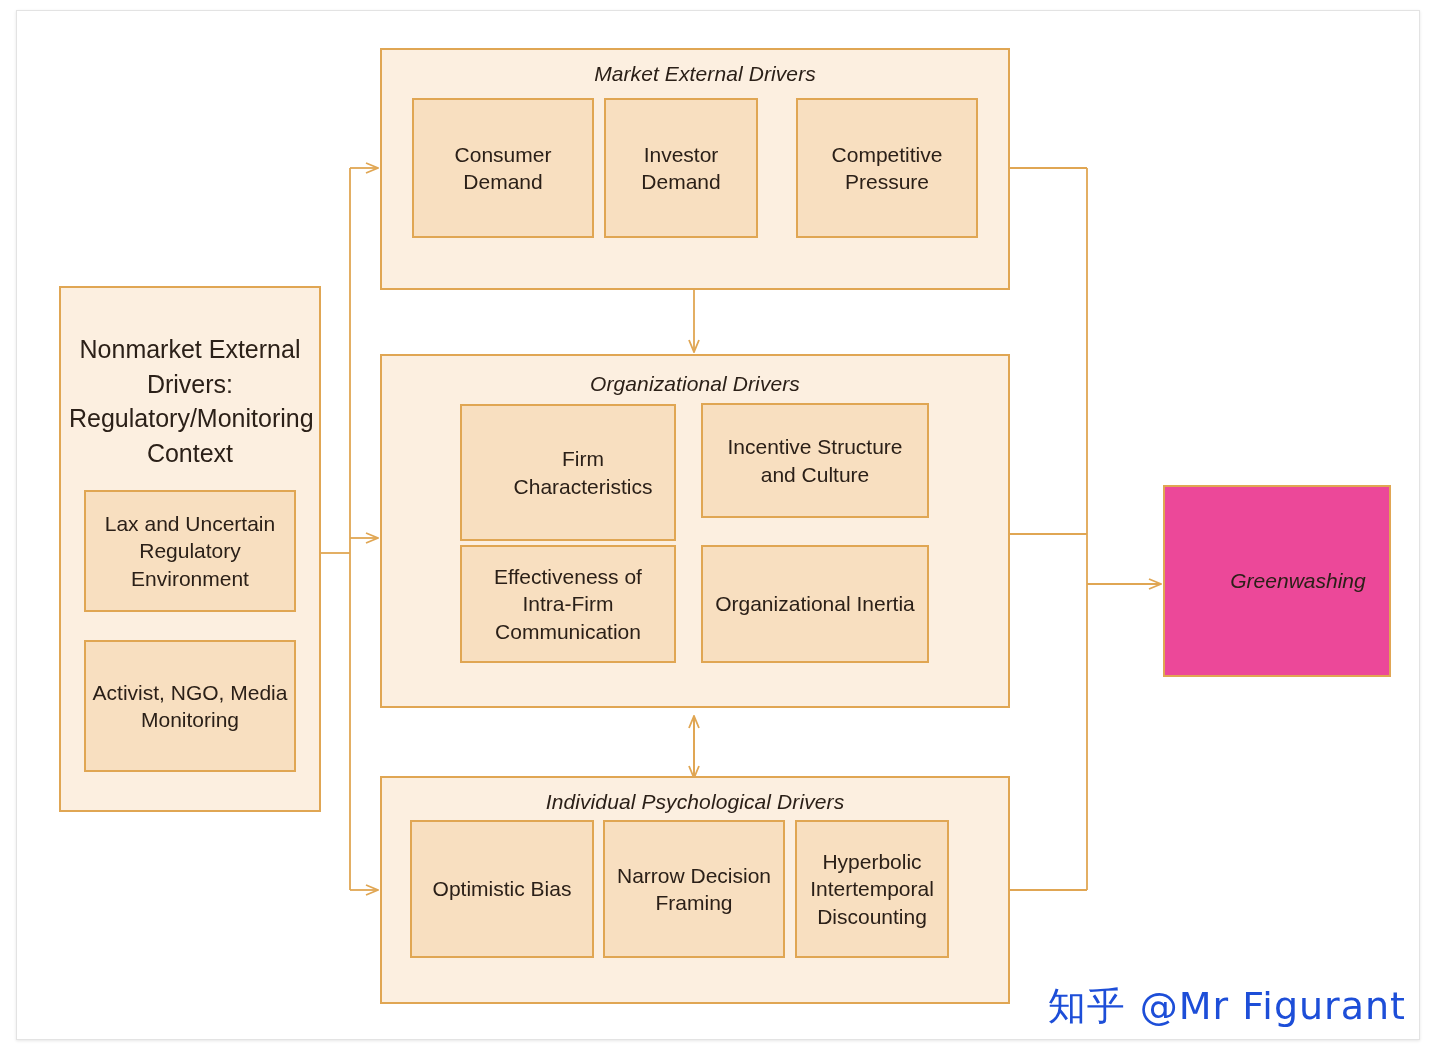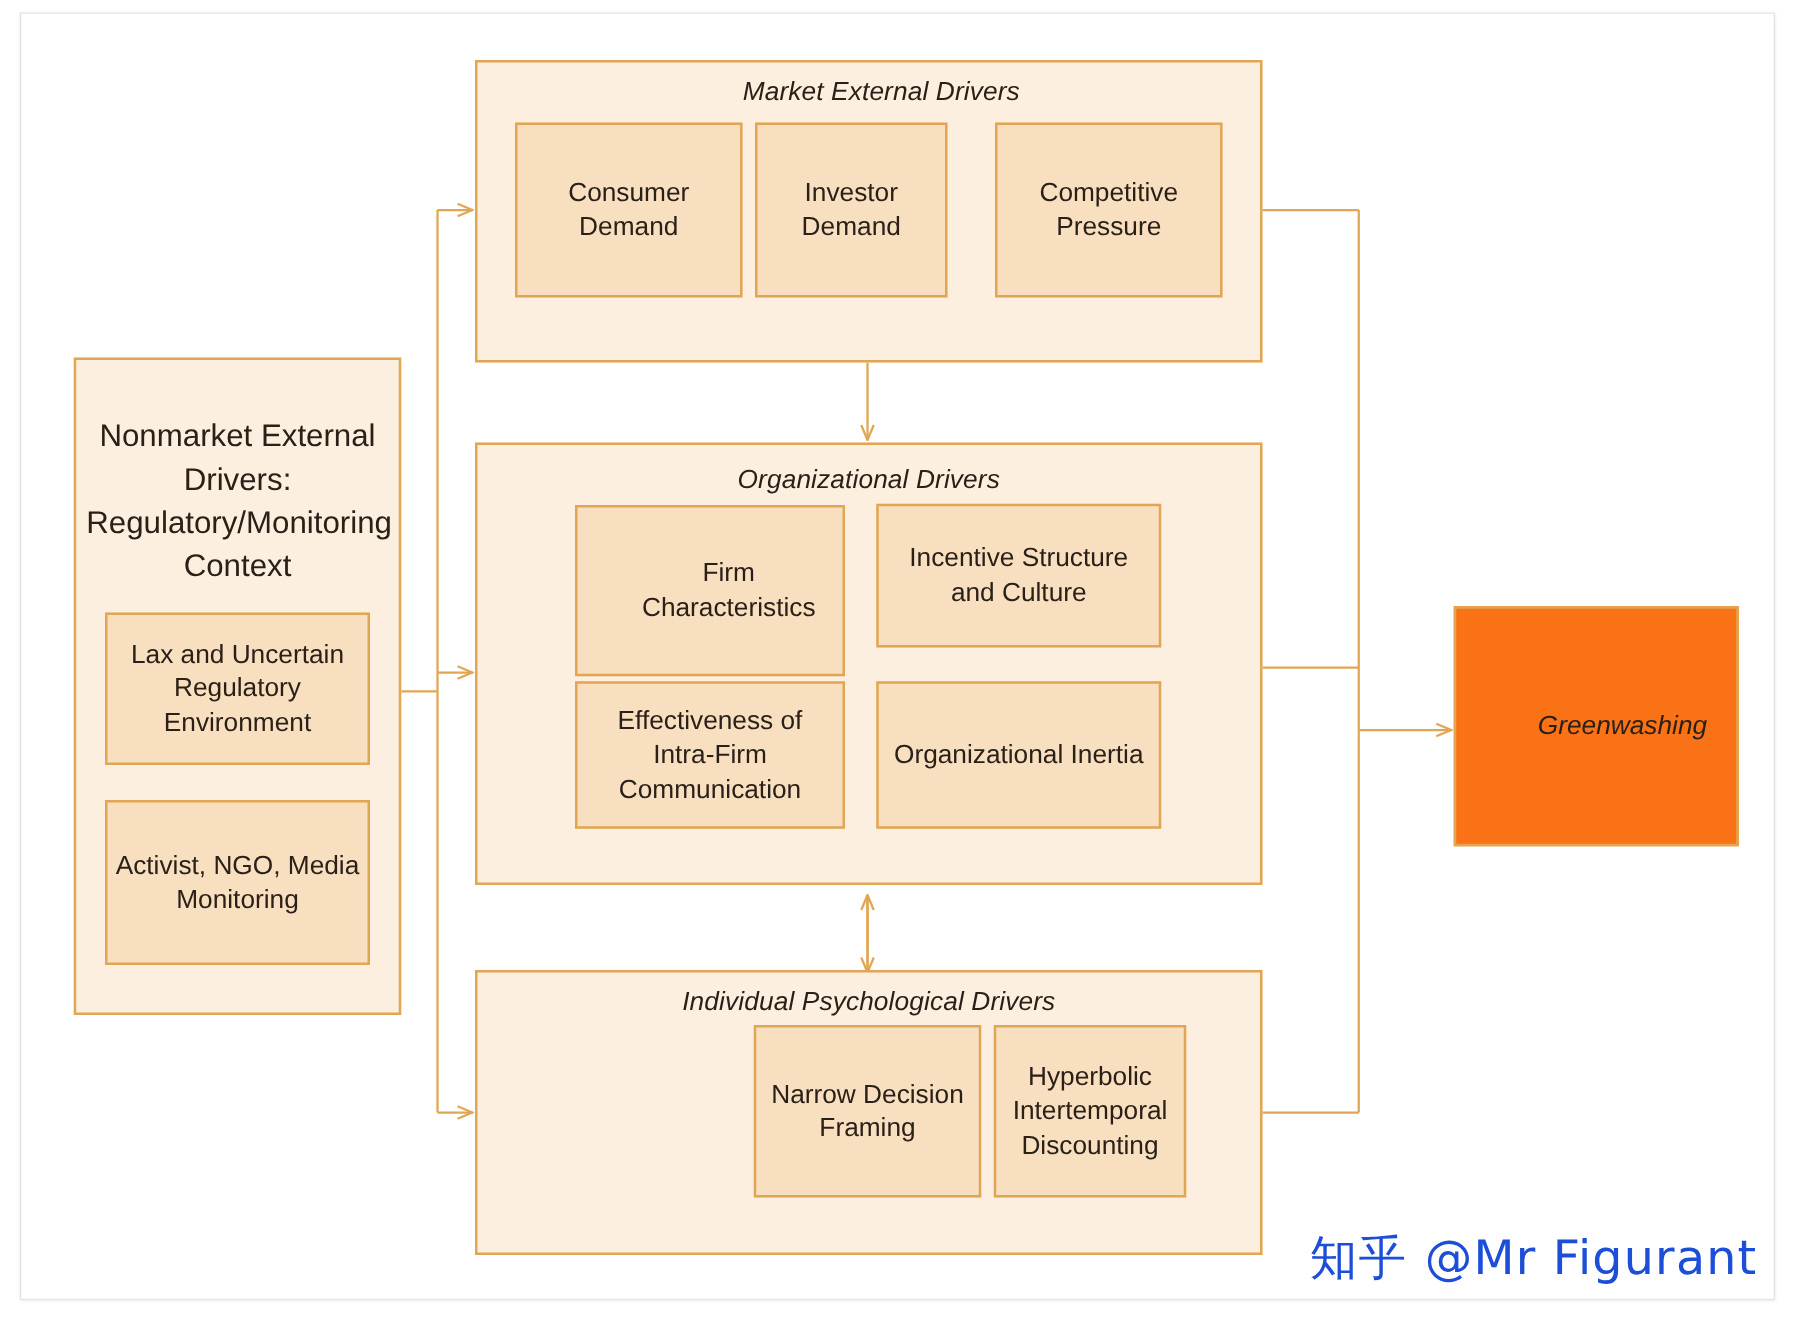--- a/index.html
+++ b/index.html
@@ -72,21 +72,21 @@
     color: #2b2018;
     font-size: 21px;
     line-height: 1.30;
     padding: 4px 6px;
     z-index: 4;
   }
 
   .outcome-box {
     position: absolute;
     box-sizing: border-box;
-    background: #f97316;
+    background: #ec4899;
     border: 2px solid #e0a653;
     display: flex;
     align-items: center;
     justify-content: center;
     text-align: center;
     font-style: italic;
     font-size: 21px;
     color: #2b2018;
     z-index: 4;
     padding-left: 42px;
@@ -180,20 +180,21 @@
     <div class="panel-title" style="top:16px;">Organizational Drivers</div>
   </div>
   <div class="subbox" style="left:460px; top:404px; width:216px; height:137px;padding-left:36px;">Firm Characteristics</div>
   <div class="subbox" style="left:701px; top:403px; width:228px; height:115px;">Incentive Structure and Culture</div>
   <div class="subbox" style="left:701px; top:545px; width:228px; height:118px;">Organizational Inertia</div>
   <div class="subbox" style="left:460px; top:545px; width:216px; height:118px;">Effectiveness of Intra-Firm Communication</div>
 
   <div class="panel" style="left:380px; top:776px; width:630px; height:228px;">
     <div class="panel-title" style="top:12px;">Individual Psychological Drivers</div>
   </div>
+  <div class="subbox" style="left:410px; top:820px; width:184px; height:138px;">Optimistic Bias</div>
   <div class="subbox" style="left:603px; top:820px; width:182px; height:138px;">Narrow Decision Framing</div>
   <div class="subbox" style="left:795px; top:820px; width:154px; height:138px;">Hyperbolic Intertemporal Discounting</div>
 
   <div class="outcome-box" style="left:1163px; top:485px; width:228px; height:192px;">Greenwashing</div>
 
   <div id="watermark">
     <span class="wm-logo">知乎</span><span>@Mr Figurant</span>
   </div>
 
 </div>

